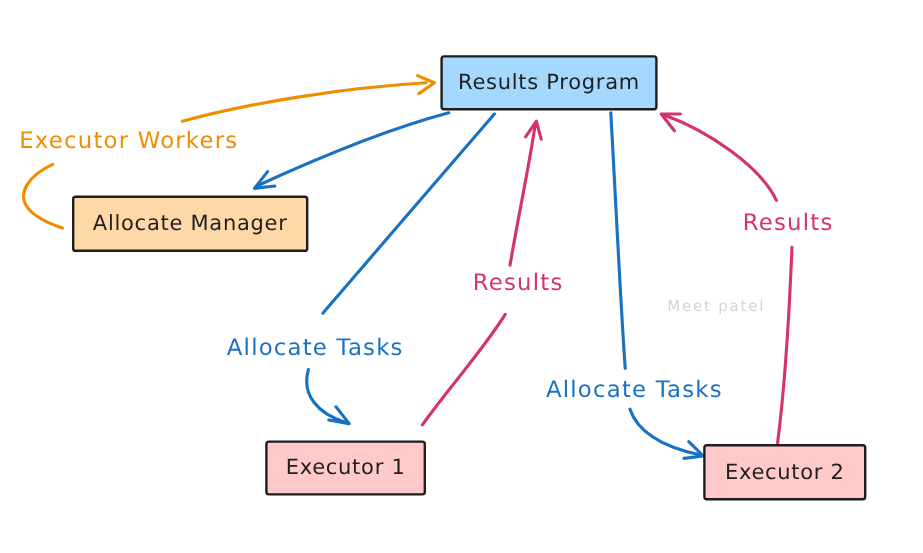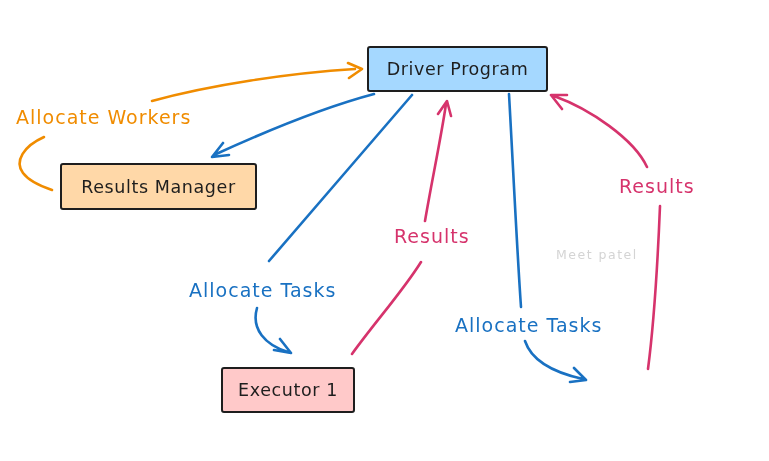--- a/index.html
+++ b/index.html
@@ -50,33 +50,36 @@
     <path class="edge" d="M 412,95 C 373,140 308,216 269,261 M 257,308 C 251,329 265,345 288,352 M 280,339 L 291,353 L 274,350" stroke="#1971c2"></path>
 
     <path class="edge" d="M 352,354 C 375,322 403,291 421,262 M 425,221 C 432,180 441,138 446,104 M 438,114 L 447,101 L 451,116" stroke="#d6336c"></path>
 
     <path class="edge" d="M 509,94 C 513,165 517,250 521,307 M 525,341 C 531,359 551,372 583,379 M 574,368 L 586,380 L 570,382" stroke="#1971c2"></path>
 
     <path class="edge" d="M 648,369 C 655,315 658,255 660,206 M 647,167 C 634,139 590,109 554,96 M 562,109 L 551,95 L 567,95" stroke="#d6336c"></path>
   </svg>
 
   <div class="node node-driver" style="background: rgb(165, 216, 255);">
-    <span>Driver Program</span>
+    <span>Results Program</span>
   </div>
 
   <div class="node node-cluster" style="background: rgb(255, 216, 168);">
-    <span>Results Manager</span>
+    <span>Allocate Manager</span>
   </div>
 
   <div class="node node-exec1" style="background: rgb(255, 201, 201);">
     <span>Executor 1</span>
   </div>
 
+  <div class="node node-exec2" style="background: rgb(255, 201, 201);">
+    <span>Executor 2</span>
+  </div>
 
-  <div class="edge-label label-assigning" style="color: rgb(240, 140, 0);">Allocate Workers</div>
+  <div class="edge-label label-assigning" style="color: rgb(240, 140, 0);">Executor Workers</div>
 
   <div class="edge-label label-allocate1" style="color: rgb(25, 113, 194);">Allocate Tasks</div>
 
   <div class="edge-label label-allocate2" style="color: rgb(25, 113, 194);">Allocate Tasks</div>
 
   <div class="edge-label label-results1" style="color: rgb(214, 51, 108);">Results</div>
 
   <div class="edge-label label-results2" style="color: rgb(214, 51, 108);">Results</div>
 
   <div class="watermark">Meet patel</div>

